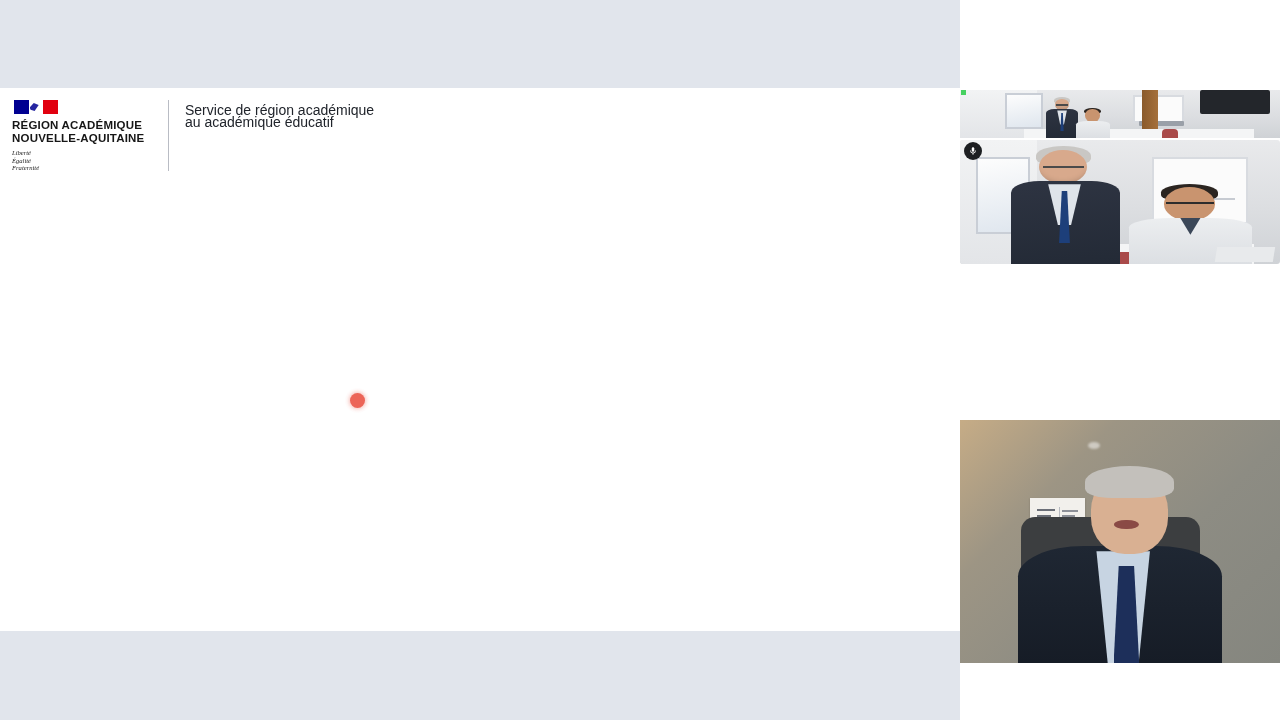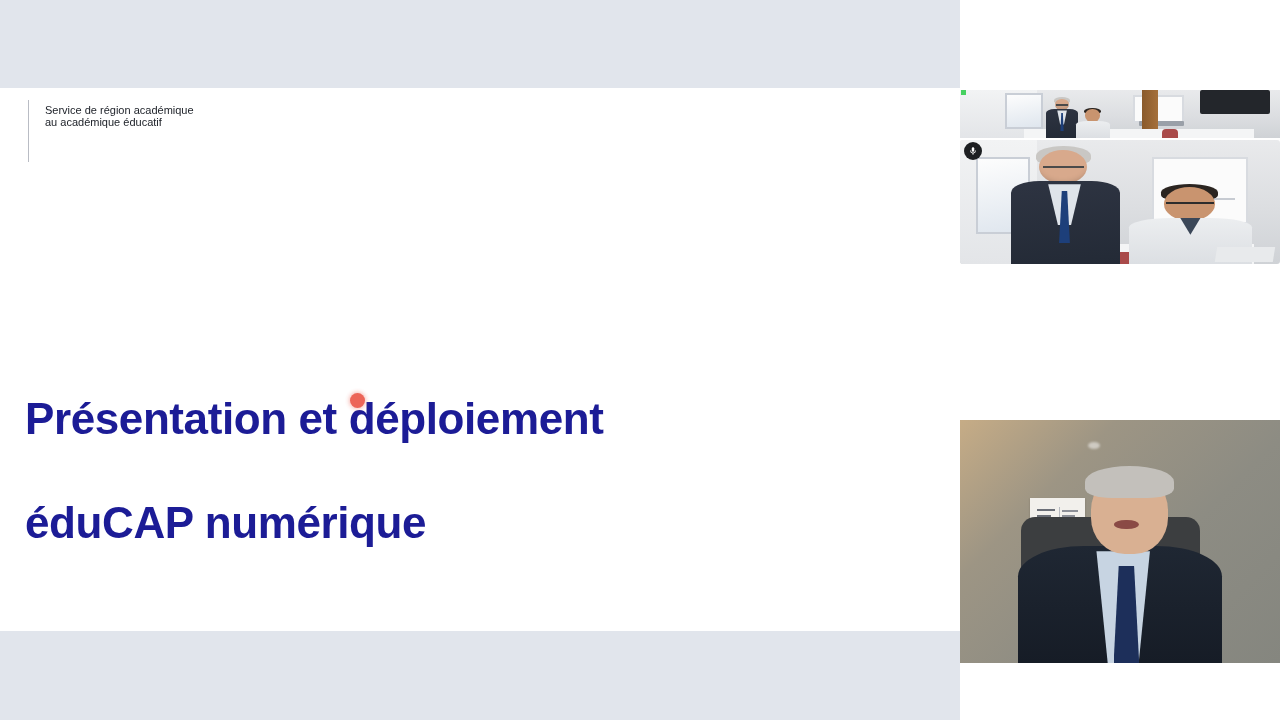--- a/index.html
+++ b/index.html
@@ -52,21 +52,21 @@
   }
   .devise {
     margin-top:5px; font-family:"Liberation Serif", serif;
     font-style:italic; font-size:6.6px; line-height:7.4px; color:#1a1a1a;
   }
   .logo-divider {
     width:1px; align-self:stretch; background:#b9bcc4;
     margin:0 16px; min-height:62px;
   }
   .service-text {
-    font-size:11px; line-height:12px; color:#20242b; padding-top:4px;
+    font-size:14px; line-height:12px; color:#20242b; padding-top:4px;
     white-space:nowrap;
   }
 
   
   .slide-title {
     position:absolute; left:25px; top:279px; width:900px;
     font-size:44px; font-weight:bold; color:#1c1c96;
     line-height:104px; letter-spacing:-0.4px;
   }
   .title-l1 { display:block; }
@@ -272,33 +272,43 @@
 <div class="stage">
 
   <div class="slide-area">
 
     <div class="band band-top"></div>
     <div class="band band-bottom"></div>
 
     <div class="slide-canvas">
 
       <div class="logo-block">
+        <div class="marianne">
+          <div class="flag">
+            <span class="bleu"></span>
+              <span class="blanc"></span>
+              <span class="rouge"></span>
+          </div>
+          <div class="ra-name">RÉGION ACADÉMIQUE</div>
+          <div class="ra-name">NOUVELLE-AQUITAINE</div>
+          <div class="devise">
+            <div>Liberté</div>
+            <div>Égalité</div>
+            <div>Fraternité</div>
+          </div>
+        </div>
 
         <div class="logo-divider"></div>
 
         <div class="service-text">
           <div>Service de région académique</div>
           <div>au académique éducatif</div>
         </div>
       </div>
 
-      <div class="slide-title">
-        <span class="title-l1">Présentation et déploiement</span>
-        <span class="title-l2">éduCAP numérique</span>
-      </div>
 
 
       <div class="laser-dot"></div>
     </div>
   </div>
 
   <div class="video-rail">
 
     <div class="tile tile-1">
       <div class="room">

